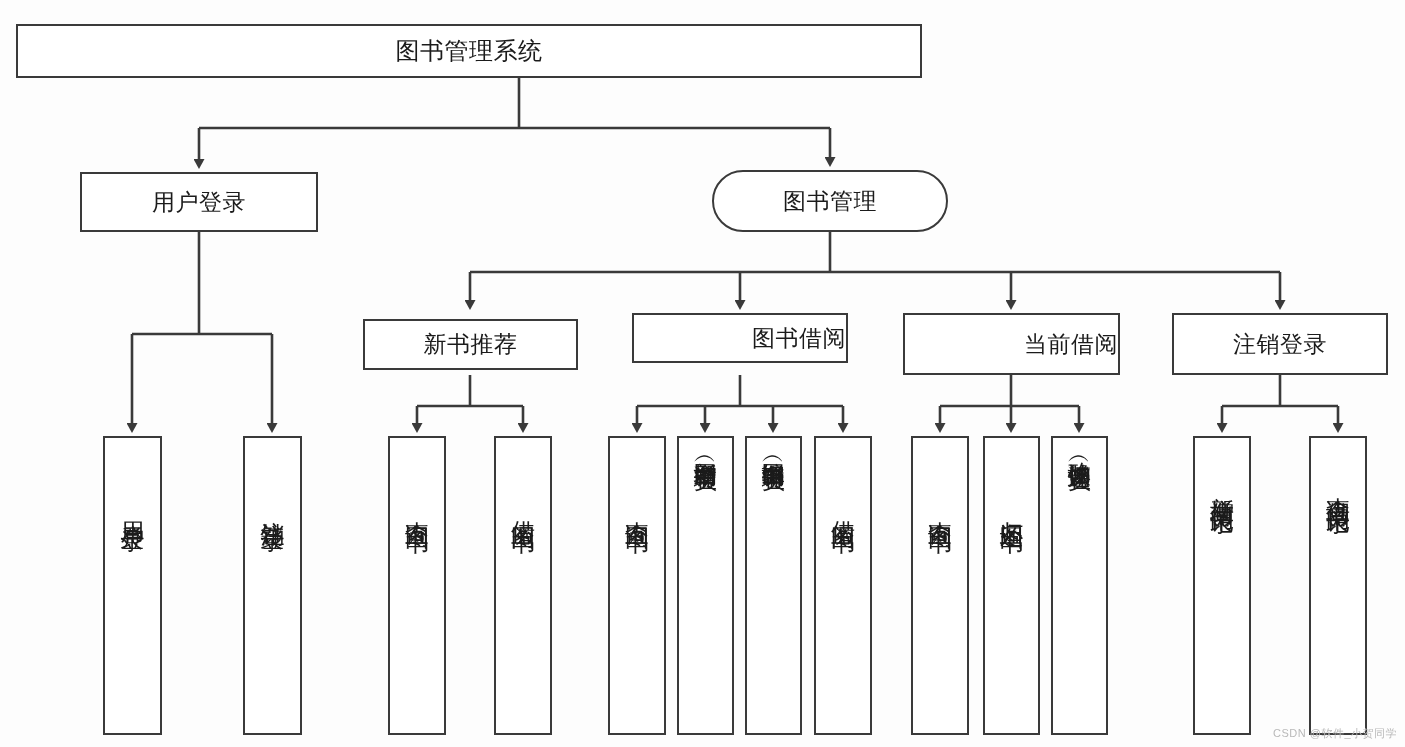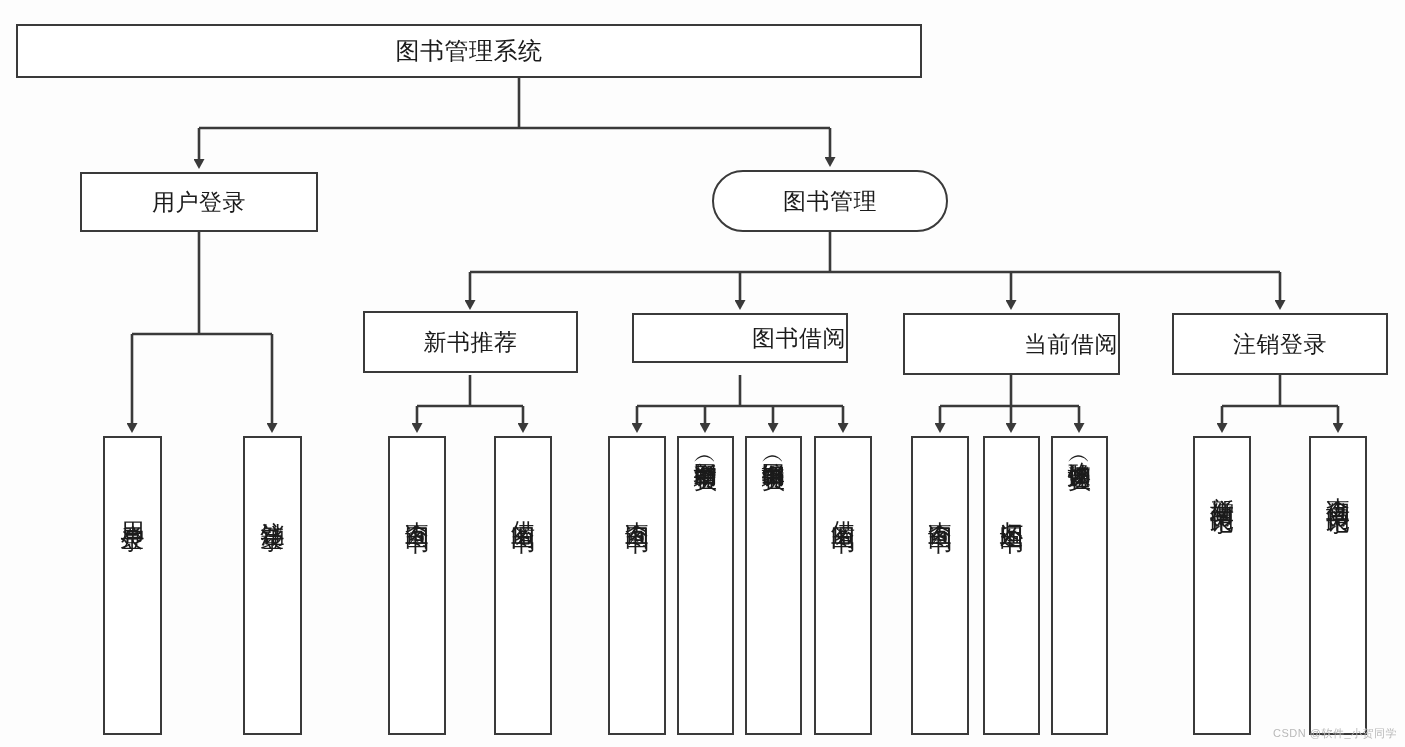--- a/index.html
+++ b/index.html
@@ -141,21 +141,21 @@
   </div>
 
   <div class="node h-node" style="left:80px; top:172px; width:238px; height:60px;">
     <span class="lbl">用户登录</span>
   </div>
 
   <div class="node h-node" style="left:712px; top:170px; width:236px; height:62px;border-radius:31px;">
     <span class="lbl">图书管理</span>
   </div>
 
-  <div class="node h-node" style="left:363px; top:311px; width:215px; height:62px;">
+  <div class="node h-node" style="left:363px; top:319px; width:215px; height:51px;">
     <span class="lbl">新书推荐</span>
   </div>
 
   <div class="node h-node" style="left:632px; top:313px; width:216px; height:50px;justify-content:flex-end;">
     <span class="lbl">图书借阅</span>
   </div>
 
   <div class="node h-node" style="left:903px; top:313px; width:217px; height:62px;justify-content:flex-end;">
     <span class="lbl">当前借阅</span>
   </div>

